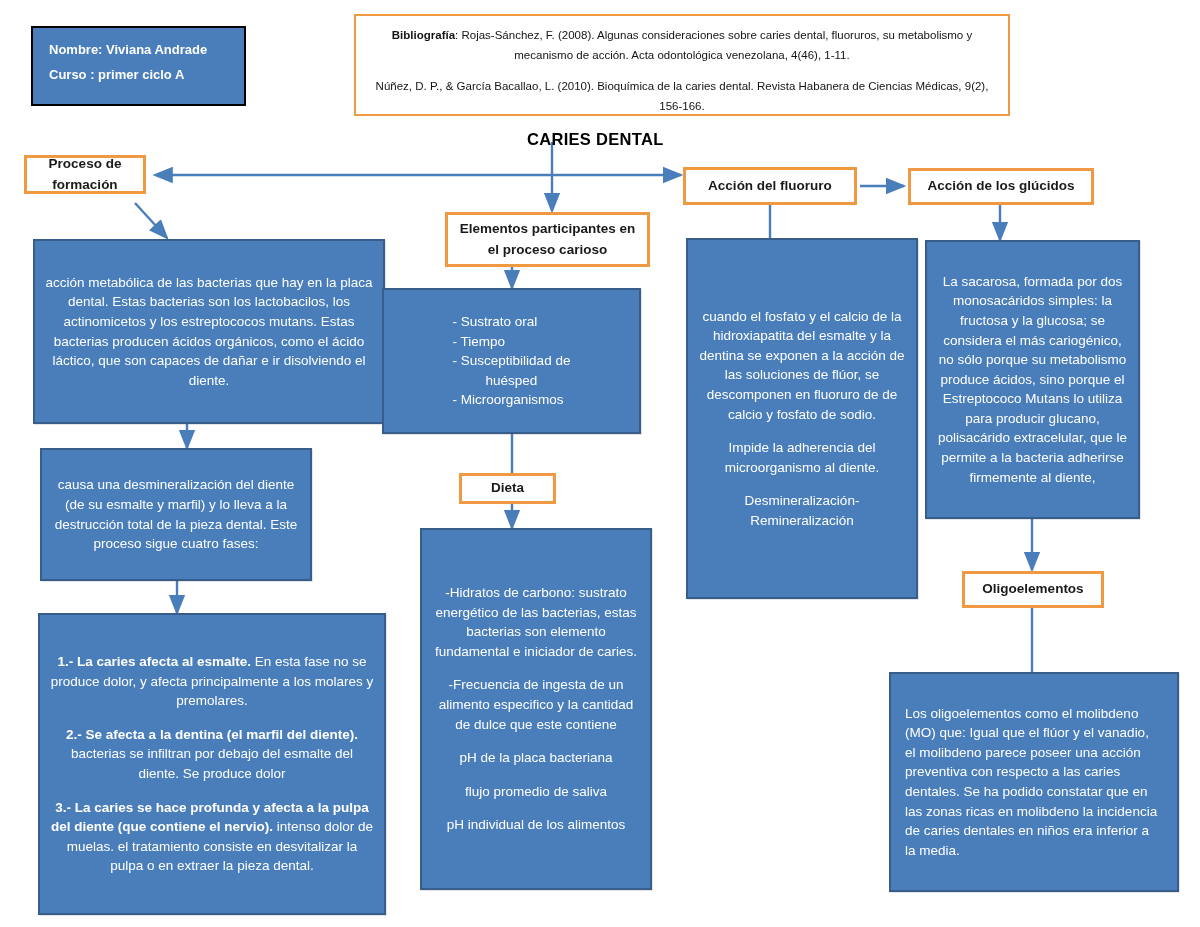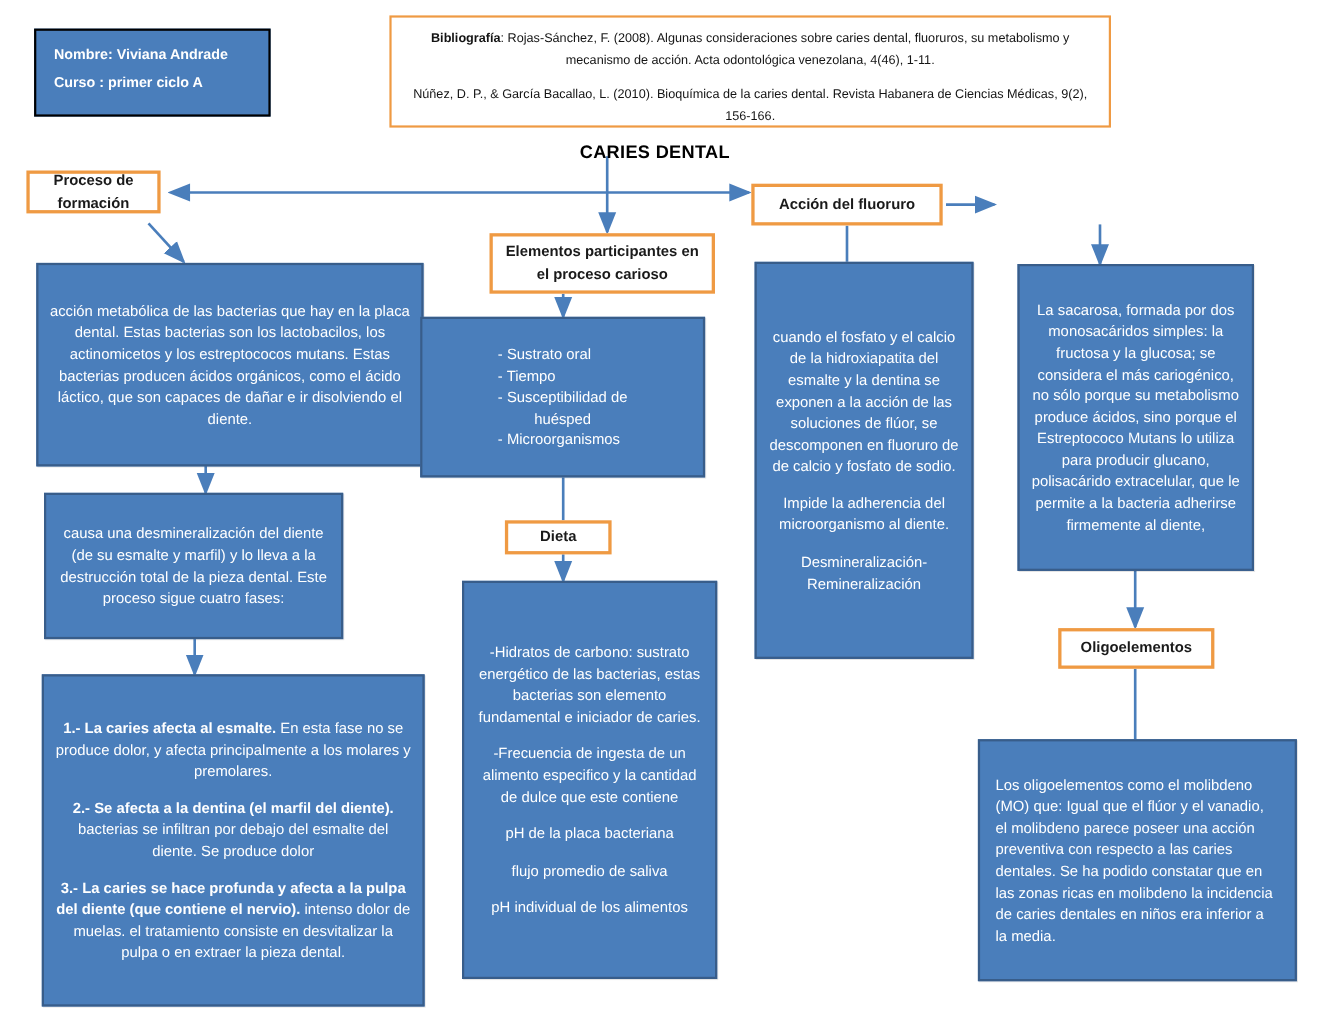--- a/index.html
+++ b/index.html
@@ -186,28 +186,31 @@
       <p class="para">pH de la placa bacteriana</p>
       <p class="para">flujo promedio de saliva</p>
       <p class="para">pH individual de los alimentos</p>
     </div>
   </div>
 
   <div class="node orange" style="left:683px;top:167px;width:174px;height:38px;">
     <span>Acción del fluoruro</span>
   </div>
 
-  <div class="node blue" style="left:686px;top:238px;width:199px;height:361px;display:flex;align-items:center;justify-content:center;">
+  <div class="node blue" style="left:686px;top:238px;width:232px;height:361px;display:flex;align-items:center;justify-content:center;">
     <div>
       <p class="para">cuando el fosfato y el calcio de la hidroxiapatita del esmalte y la dentina se exponen a la acción de las soluciones de flúor, se descomponen en fluoruro de de calcio y fosfato de sodio.</p>
       <p class="para">Impide la adherencia del microorganismo al diente.</p>
       <p class="para">Desmineralización-Remineralización</p>
     </div>
   </div>
 
+  <div class="node orange" style="left:908px;top:168px;width:186px;height:37px;">
+    <span>Acción de los glúcidos</span>
+  </div>
 
   <div class="node blue" style="left:925px;top:240px;width:215px;height:279px;display:flex;align-items:center;justify-content:center;">
     <span>La sacarosa, formada por dos monosacáridos simples: la fructosa y la glucosa; se considera el más cariogénico, no sólo porque su metabolismo produce ácidos, sino porque el Estreptococo Mutans lo utiliza para producir glucano, polisacárido extracelular, que le permite a la bacteria adherirse firmemente al diente,</span>
   </div>
 
   <div class="node orange" style="left:962px;top:571px;width:142px;height:37px;">
     <span>Oligoelementos</span>
   </div>
 
   <div class="node blue left-align" style="left:889px;top:672px;width:290px;height:220px;display:flex;align-items:center;justify-content:flex-start;padding:10px 14px;">

